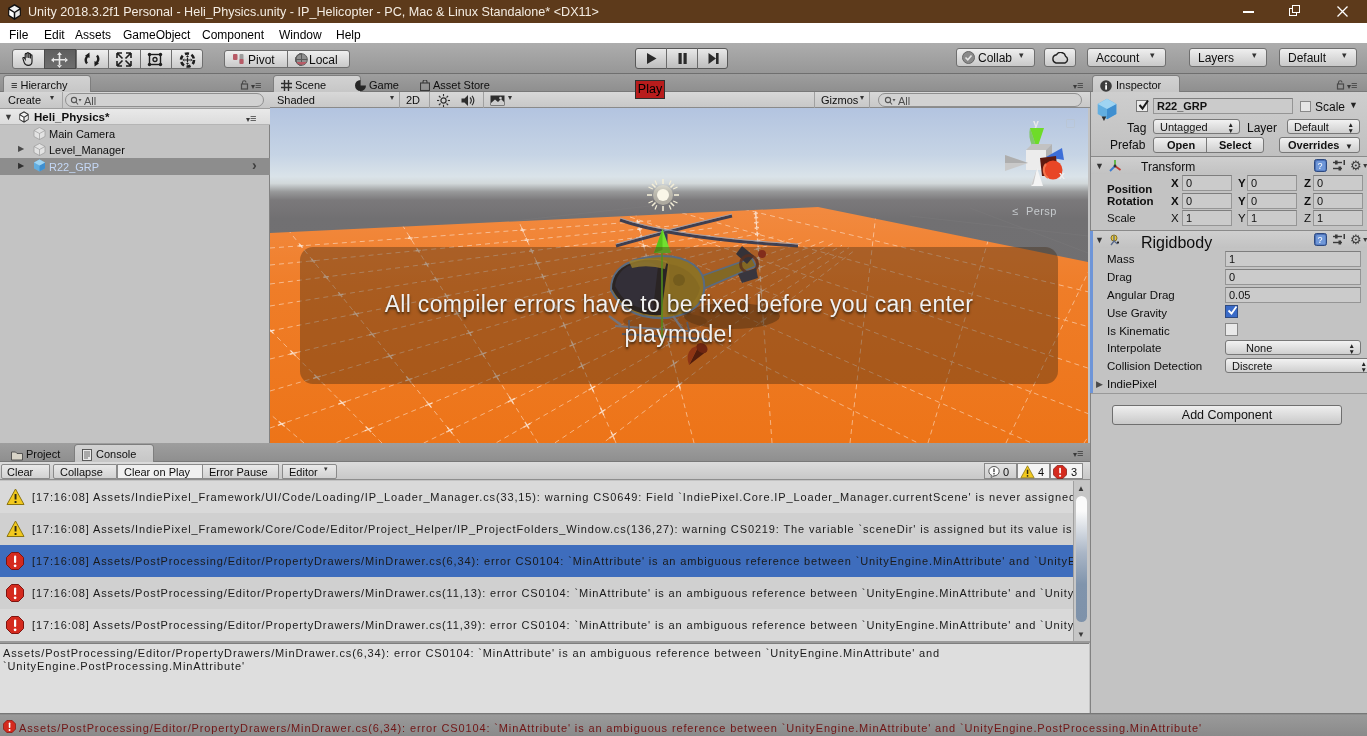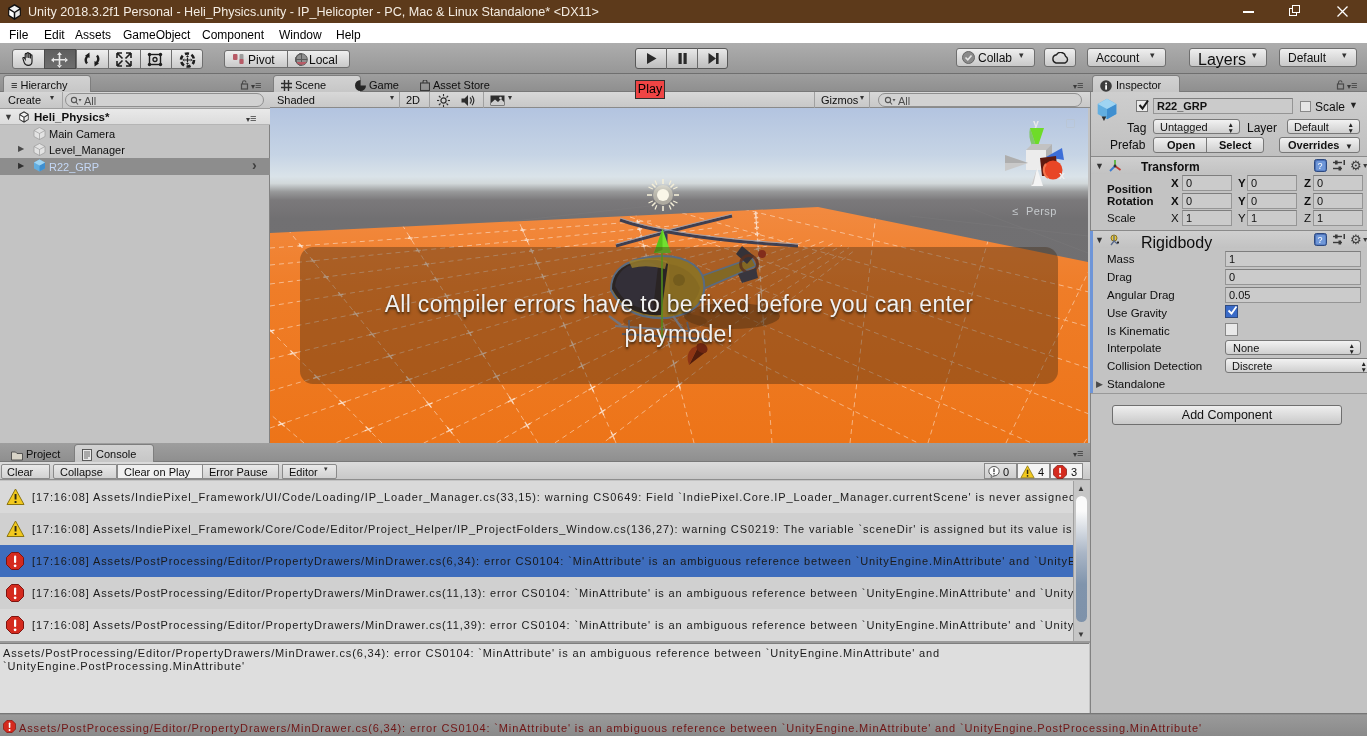--- a/index.html
+++ b/index.html
@@ -115,21 +115,21 @@
 <div class="lbl" style="left:978px;top:51px;font-size:12px">Collab</div>
 <div class="lbl" style="left:1019px;top:50px;font-size:9px;color:#333">▾</div>
 <div class="a btn" style="left:1044px;top:48px;width:32px;height:19px"></div>
 <svg class="a" style="left:1051px;top:52px" width="19" height="12" viewBox="0 0 19 12">
     <path d="M5 11 A4.2 4.2 0 0 1 5.4 2.8 A5 5 0 0 1 14.6 4.4 A3.6 3.6 0 0 1 14 11 Z" fill="none" stroke="#222" stroke-width="1.4"></path>
   </svg>
 <div class="a btn" style="left:1087px;top:48px;width:79px;height:19px"></div>
 <div class="lbl" style="left:1096px;top:51px;font-size:12px">Account</div>
 <div class="lbl" style="left:1150px;top:50px;font-size:9px;color:#333">▾</div>
 <div class="a btn" style="left:1189px;top:48px;width:78px;height:19px"></div>
-<div class="lbl" style="left:1198px;top:51px;font-size:16px">Layers</div>
+<div class="lbl" style="left:1198px;top:51px;font-size:12px">Layers</div>
 <div class="lbl" style="left:1252px;top:50px;font-size:9px;color:#333">▾</div>
 <div class="a btn" style="left:1279px;top:48px;width:78px;height:19px"></div>
 <div class="lbl" style="left:1288px;top:51px;font-size:12px">Default</div>
 <div class="lbl" style="left:1342px;top:50px;font-size:9px;color:#333">▾</div>
 
 <div class="a" style="left:0;top:74px;width:270px;height:369px;background:#c3c3c3;border-right:1px solid #828282"></div>
 <div class="a tabstrip" style="left:0;top:74px;width:270px;height:18px"></div>
 <div class="a tab tabact" style="left:4px;top:76px;width:86px">≡&nbsp;Hierarchy</div>
 <svg class="a" style="left:240px;top:80px" width="9" height="10">
     <rect x="1.5" y="4" width="6" height="5" fill="none" stroke="#4a4a4a" stroke-width="1.2"></rect>
@@ -458,21 +458,21 @@
 <circle cx="53" cy="58" r="9.5" fill="#e84626"></circle>
 <path d="M46 52 A9.5 9.5 0 0 0 48 66" fill="none" stroke="#f4764e" stroke-width="2"></path>
 <path d="M31 74 L43 74 L37 56 Z" fill="#f4f4f4"></path>
     <path d="M31 74 L37 56 L33.5 72 Z" fill="#cacaca"></path>
 <text x="59" y="67" font-size="10.5" fill="#f0f0f0" font-weight="bold" font-family="Liberation Sans">x</text>
 </svg>
 <div class="a" style="left:1012px;top:205px;color:#c6cacd;font-size:11px">≤</div>
 <div class="a" style="left:1026px;top:205px;color:#c6cacd;font-size:11px;letter-spacing:0.4px">Persp</div>
 <div class="a" style="left:1066px;top:119px;width:9px;height:9px;border:1.2px solid #b9c2cc;border-radius:1px;opacity:0.55"></div>
 
-<div class="a" style="left:635px;top:80px;width:30px;height:19px;background:#ef4444;border:1.4px solid #2e2e2e;color:#000;font-size:12.5px;text-align:center;line-height:17px;z-index:30">Play</div>
+<div class="a" style="left:635px;top:80px;width:30px;height:19px;background:#b91c1c;border:1.4px solid #2e2e2e;color:#000;font-size:12.5px;text-align:center;line-height:17px;z-index:30">Play</div>
 
 <div class="a" style="left:1090px;top:74px;width:277px;height:641px;background:#c3c3c3;border-left:1px solid #828282"></div>
 <div class="a tabstrip" style="left:1090px;top:74px;width:277px;height:18px"></div>
 <div class="a tab tabact" style="left:1093px;top:76px;width:86px"><svg width="12" height="12" style="margin:2px 4px 0 0">
       <circle cx="6" cy="6" r="5.8" fill="#3c3c3c"></circle>
       <rect x="5.2" y="2.6" width="1.8" height="1.8" fill="#fff"></rect>
       <rect x="5.2" y="5.2" width="1.8" height="4.4" fill="#fff"></rect>
     </svg>Inspector</div>
 <svg class="a" style="left:1336px;top:80px" width="9" height="10">
     <rect x="1.5" y="4" width="6" height="5" fill="none" stroke="#4a4a4a" stroke-width="1.2"></rect>
@@ -508,21 +508,21 @@
 
 <div class="a" style="left:1091px;top:156px;width:276px;height:1px;background:#8a8a8a"></div>
 <div class="a" style="left:1091px;top:157px;width:276px;height:17px;background:linear-gradient(#cfcfcf,#c2c2c2)"></div>
 <div class="lbl" style="left:1095px;top:161px;font-size:9px;color:#333">▼</div>
 <svg class="a" style="left:1108px;top:159px" width="14" height="14">
     <path d="M7 7 L7 1" stroke="#5bb53c" stroke-width="1.8"></path>
     <path d="M7 7 L2 12" stroke="#3a7bd0" stroke-width="1.8"></path>
     <path d="M7 7 L12.5 11" stroke="#c33a2e" stroke-width="1.8"></path>
     <circle cx="7" cy="7" r="1.4" fill="#333"></circle>
   </svg>
-<div class="lbl" style="left:1141px;top:160px;font-weight:bold;font-size:12px">Transform</div>
+<div class="lbl" style="left:1141px;top:160px;font-weight:normal;font-size:12px">Transform</div>
 <svg class="a" style="left:1314px;top:159px" width="13" height="13">
     <rect x="0.5" y="0.5" width="12" height="12" rx="2" fill="#4a6fb5" stroke="#2e4a80"></rect>
     <rect x="2" y="2" width="9.5" height="9.5" rx="1.5" fill="#6f97d8"></rect>
     <text x="3.5" y="10" font-size="9" fill="#fff" font-family="Liberation Sans">?</text>
   </svg>
 <svg class="a" style="left:1333px;top:160px" width="12" height="11">
     <g stroke="#3a3a3a" stroke-width="1.4">
       <line x1="0" y1="2.5" x2="9" y2="2.5"></line>
       <line x1="0" y1="8.5" x2="9" y2="8.5"></line>
     </g>
@@ -586,25 +586,25 @@
 <div class="lbl" style="left:1107px;top:289px;font-size:11.5px">Angular Drag</div>
 <div class="a fld" style="left:1225px;top:287px;width:136px;height:16px">0.05</div>
 <div class="lbl" style="left:1107px;top:307px;font-size:11.5px">Use Gravity</div>
 <div class="a" style="left:1225px;top:305px;width:13px;height:13px;background:#3a6bc8;border:1px solid #2e4a80"></div>
 <svg class="a" style="left:1226px;top:304px" width="13" height="13">
     <path d="M2.5 6.5 L5.5 9.5 L10.5 2.5" stroke="#fff" stroke-width="1.8" fill="none"></path>
   </svg>
 <div class="lbl" style="left:1107px;top:325px;font-size:11.5px">Is Kinematic</div>
 <div class="a" style="left:1225px;top:323px;width:13px;height:13px;background:#e9e9e9;border:1px solid #888"></div>
 <div class="lbl" style="left:1107px;top:342px;font-size:11.5px">Interpolate</div>
-<div class="a ddn" style="left:1225px;top:340px;width:136px;height:15px"><span style="padding-left:7px;line-height:14px">None</span><span style="position:absolute;right:5px;top:1px;font-size:6.5px;color:#222">▲</span><span style="position:absolute;right:5px;top:7px;font-size:6.5px;color:#222">▼</span></div>
+<div class="a ddn" style="left:1225px;top:340px;width:136px;height:15px"><span style="padding-left:20px;line-height:14px">None</span><span style="position:absolute;right:5px;top:1px;font-size:6.5px;color:#222">▲</span><span style="position:absolute;right:5px;top:7px;font-size:6.5px;color:#222">▼</span></div>
 <div class="lbl" style="left:1107px;top:360px;font-size:11.5px">Collision Detection</div>
 <div class="a ddn" style="left:1225px;top:358px;width:148px;height:15px"><span style="padding-left:6px;line-height:14px">Discrete</span><span style="position:absolute;right:5px;top:1px;font-size:6.5px;color:#222">▲</span><span style="position:absolute;right:5px;top:7px;font-size:6.5px;color:#222">▼</span></div>
 <div class="lbl" style="left:1096px;top:379px;font-size:9px;color:#4a4a4a">▶</div>
-<div class="lbl" style="left:1107px;top:378px;font-size:11.5px">Standalone</div>
+<div class="lbl" style="left:1107px;top:378px;font-size:11.5px">IndiePixel</div>
 <div class="a" style="left:1091px;top:393px;width:276px;height:1px;background:#999"></div>
 <div class="a btn" style="left:1112px;top:405px;width:230px;height:20px;text-align:center;font-size:12.5px;line-height:19px">Add Component</div>
 
 <div class="a" style="left:0;top:443px;width:1090px;height:270px;background:#c3c3c3"></div>
 <div class="a tabstrip" style="left:0;top:443px;width:1090px;height:19px"></div>
 <div class="a tab" style="left:4px;top:445px"><svg width="12" height="11" style="margin:3px 3px 0 0">
       <path d="M0.5 2 h4 l1.5 1.5 h5.5 v6.5 h-11 Z" fill="#d8d4c8" stroke="#4a4a4a" stroke-width="0.9"></path>
     </svg>Project</div>
 <div class="a tab tabact" style="left:75px;top:445px;width:78px"><svg width="10" height="12" style="margin:2px 4px 0 0">
       <rect x="0.5" y="0.5" width="9" height="11" fill="#e8e8e8" stroke="#4a4a4a" stroke-width="0.9"></rect>

